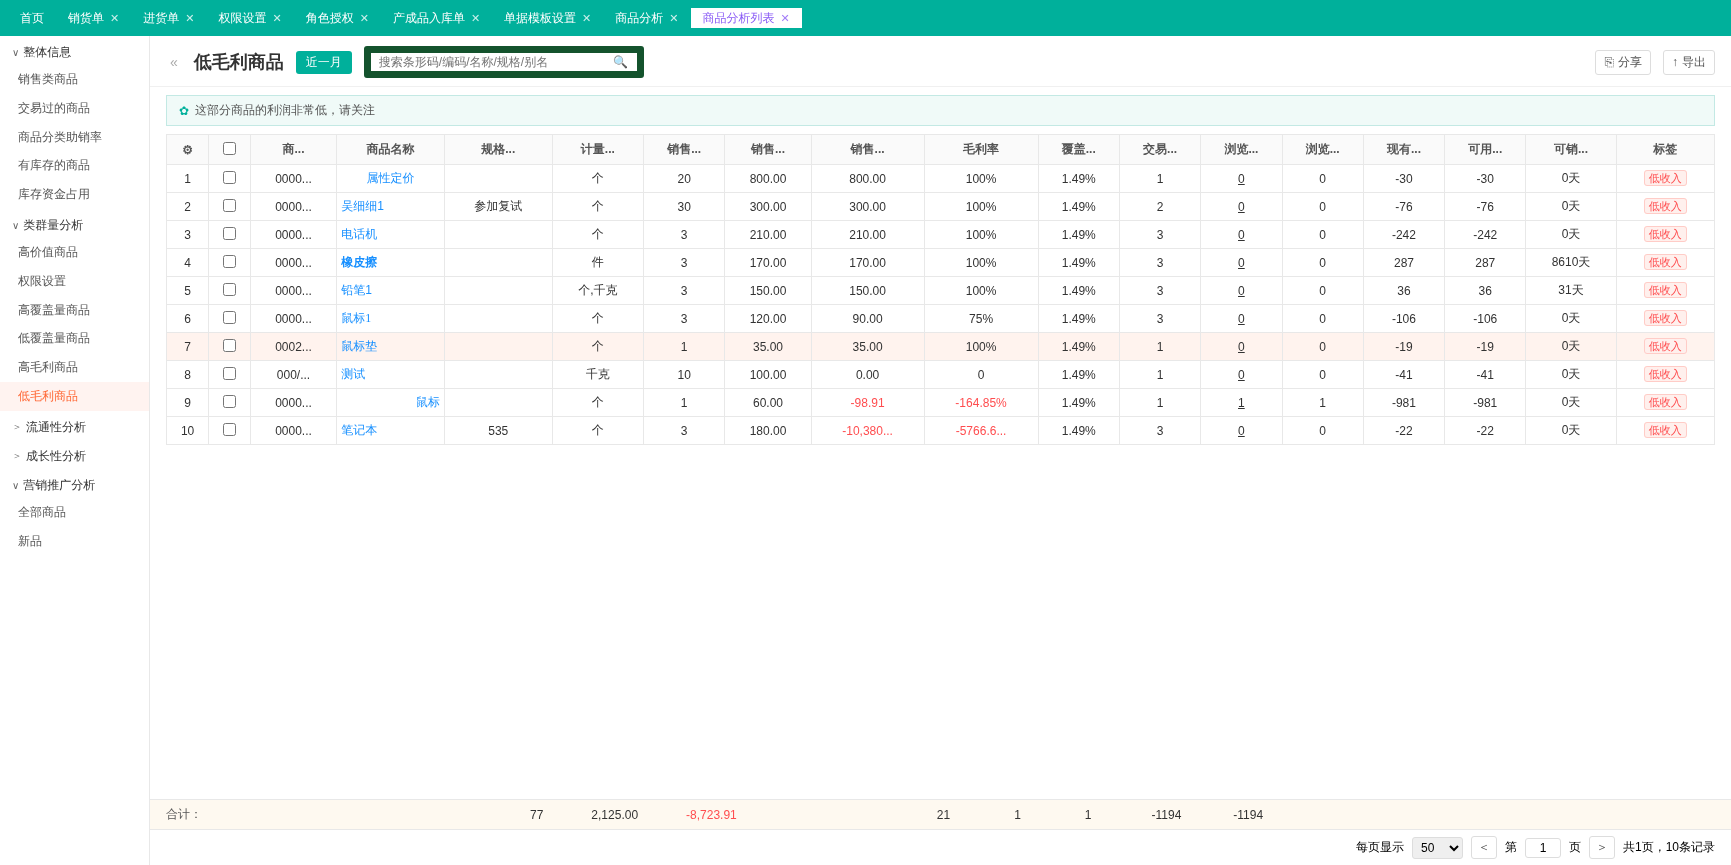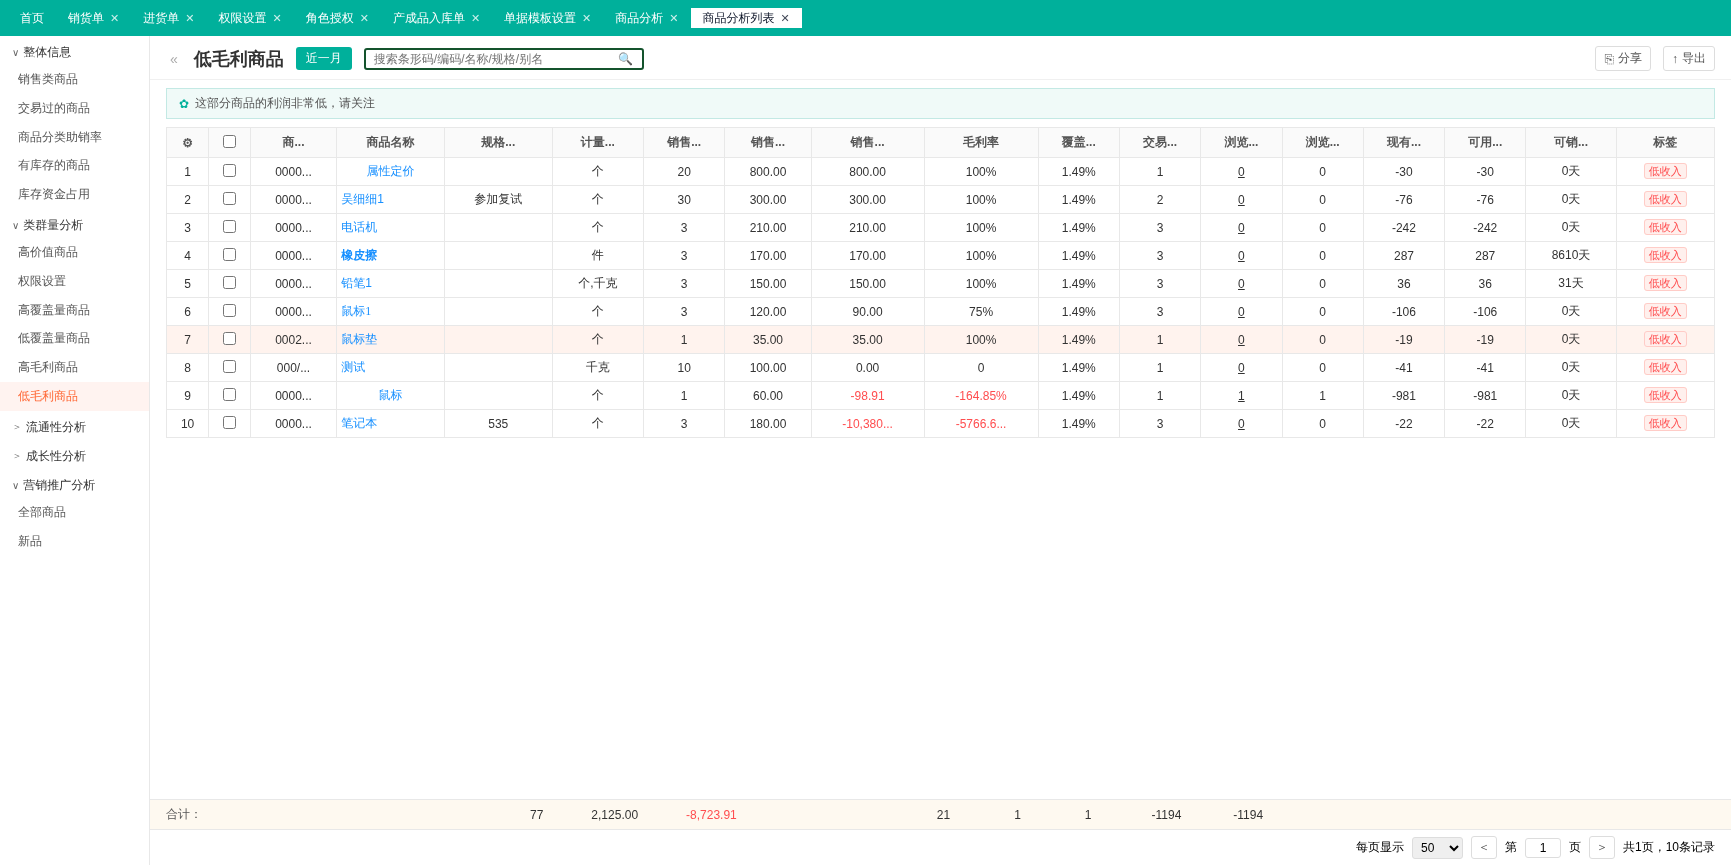--- a/index.html
+++ b/index.html
@@ -20,21 +20,21 @@
       line-height: 36px;
       cursor: pointer;
       font-size: 13px;
       white-space: nowrap;
       display: flex;
       align-items: center;
       gap: 4px;
     }
     .top-nav .nav-item.active {
       background: #fff;
-      color: #0f172a;
+      color: #8b5cf6;
     }
     .nav-close {
       font-size: 11px;
       opacity: 0.8;
       margin-left: 2px;
     }
 
     
     .layout {
       display: flex;
@@ -95,21 +95,21 @@
       color: #fff;
       border: none;
       border-radius: 3px;
       padding: 3px 10px;
       cursor: pointer;
       font-size: 12px;
     }
     .search-box {
       display: flex;
       align-items: center;
-      border: 2px solid #14532d;
+      border: 7px solid #14532d;
       border-radius: 3px;
       padding: 2px 8px;
       flex: 1;
       max-width: 280px;
     }
     .search-box input {
       border: none;
       outline: none;
       font-size: 12px;
       color: #999;
@@ -580,21 +580,21 @@
       <td>0</td>
       <td>-41</td>
       <td>-41</td>
       <td class="red-text">0天</td>
       <td><span class="tag-low-income">低收入</span></td>
     </tr>
             <tr>
       <td class="row-num">9</td>
       <td><input type="checkbox" style=""></td>
       <td>0000...</td>
-      <td style="text-align:center; color:#1890ff; cursor:pointer;">鼠标</td>
+      <td style="text-align:right; color:#1890ff; cursor:pointer;">鼠标</td>
       <td></td>
       <td>个</td>
       <td>1</td>
       <td>60.00</td>
       <td style="color:#ff4d4f">-98.91</td>
       <td style="color:#ff4d4f">-164.85%</td>
       <td>1.49%</td>
       <td>1</td>
       <td class="link-cell">1</td>
       <td>1</td>

